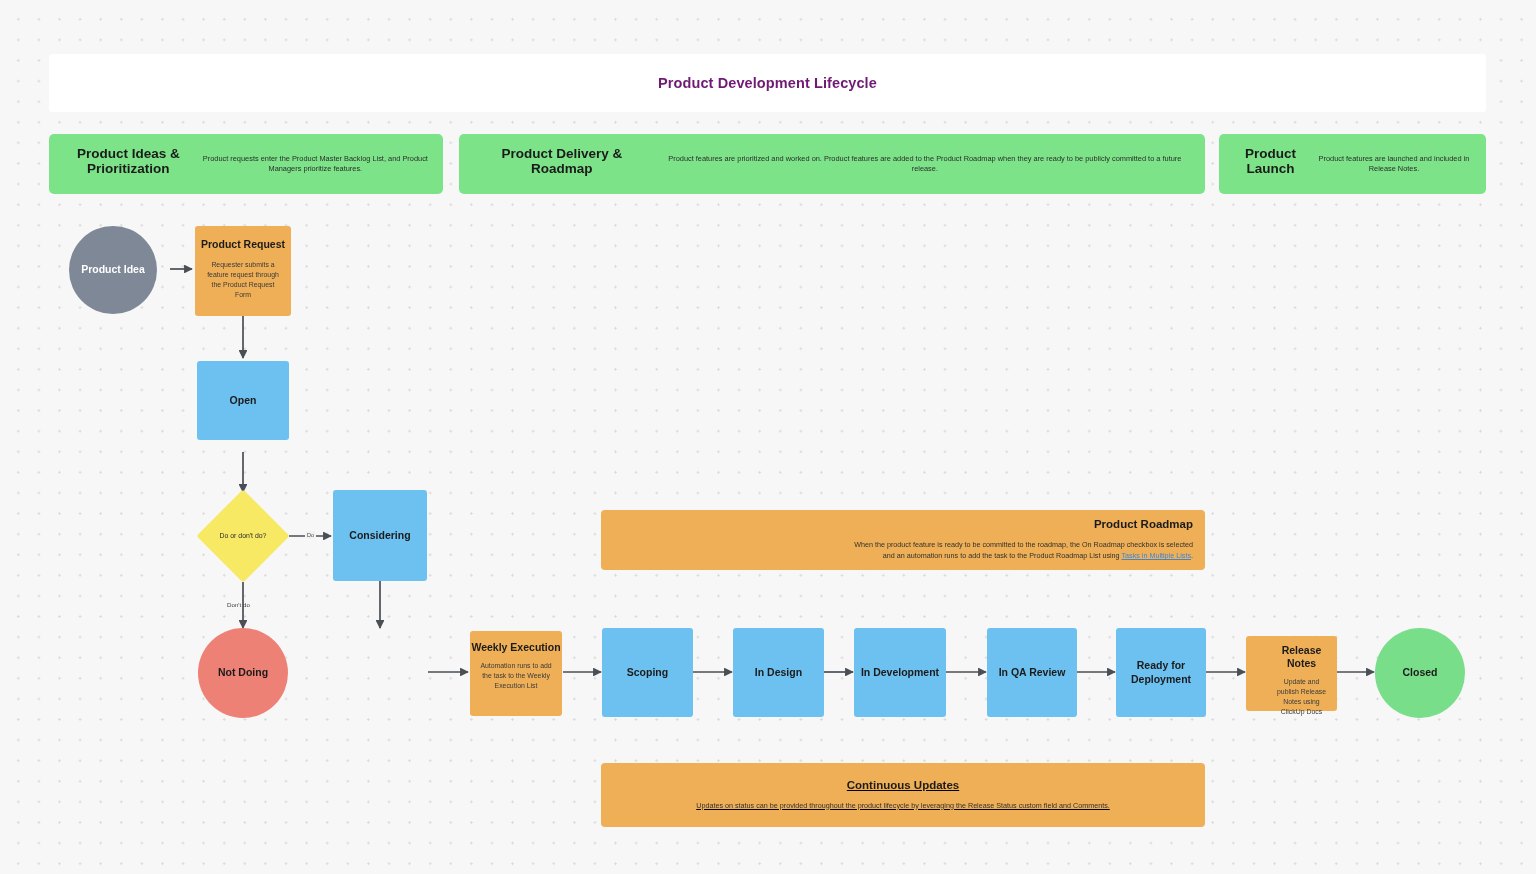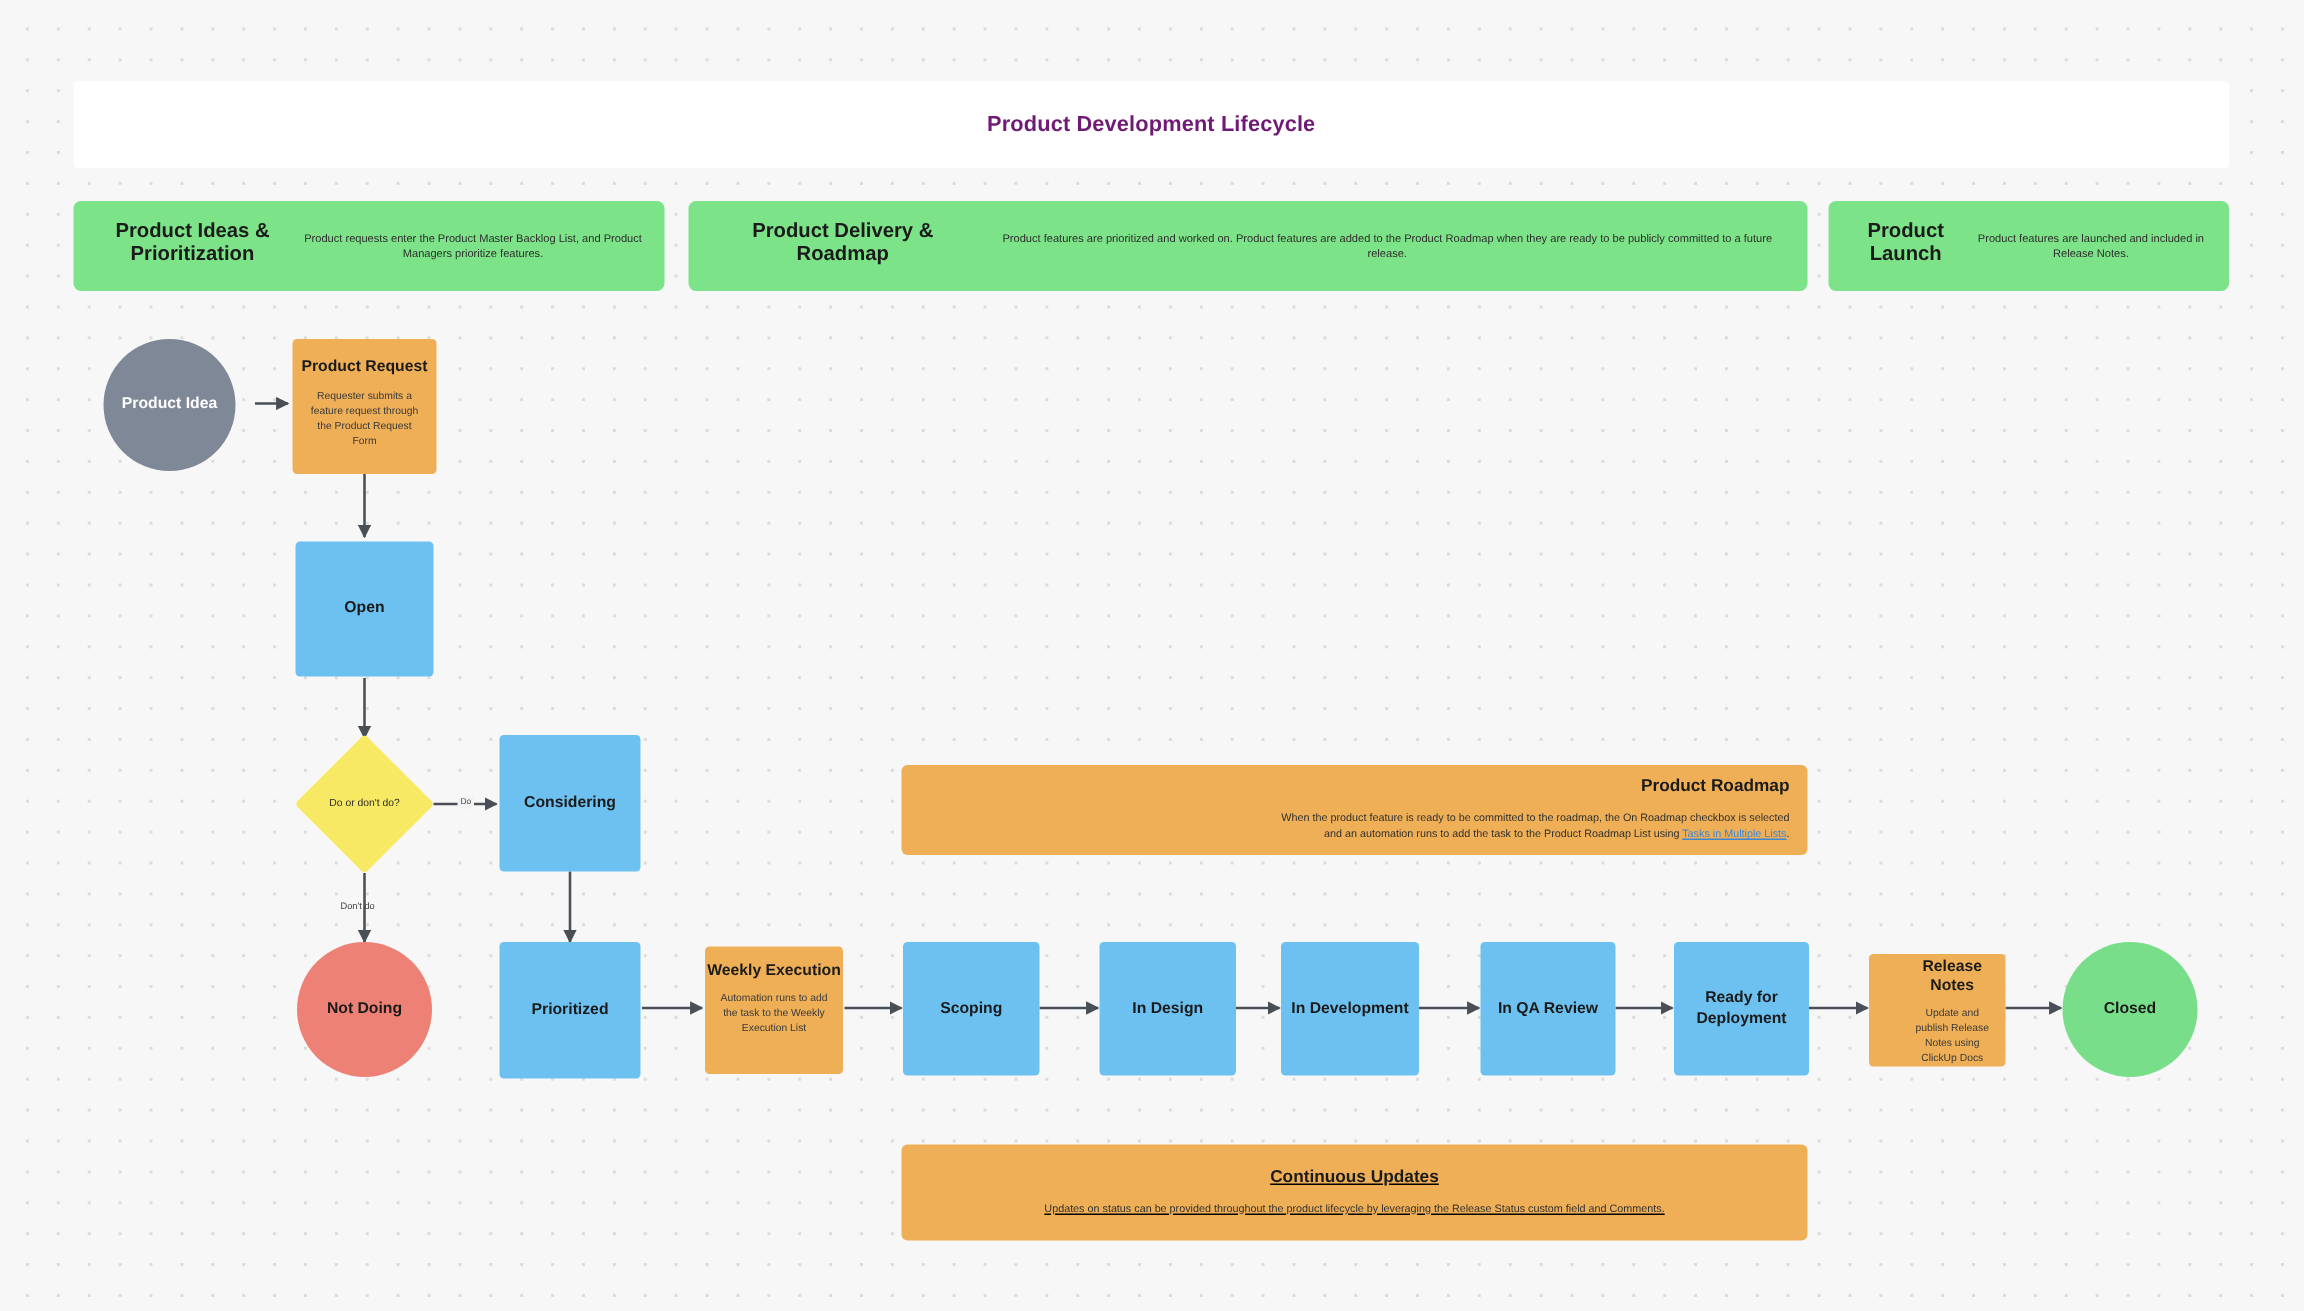--- a/index.html
+++ b/index.html
@@ -246,40 +246,37 @@
 
   <div class="node rect orange" style="left:195px; top:226px; width:96px; height:90px; justify-content:flex-start; padding-top:12px;">
     <div class="node-label">Product Request</div>
     <div class="node-desc">Requester submits a feature request through the Product Request Form</div>
   </div>
 
   <div class="node circle grey" style="left:69px; top:226px; width:88px; height:88px;">
     <div class="node-label" style="color:#ffffff;">Product Idea</div>
   </div>
 
-  <div class="node rect blue" style="left:197px; top:361px; width:92px; height:90px;">
+  <div class="node rect blue" style="left:197px; top:361px; width:92px; height:79px;">
     <div class="node-label">Open</div>
   </div>
 
   <div class="diamond-wrap" style="left:197px; top:490px; width:92px; height:92px;">
     <div class="diamond-shape"></div>
     <div class="diamond-text">Do or don't do?</div>
   </div>
 
   <div class="node circle red" style="left:198px; top:628px; width:90px; height:90px;">
     <div class="node-label">Not Doing</div>
   </div>
 
   <div class="node rect blue" style="left:333px; top:490px; width:94px; height:91px;">
     <div class="node-label">Considering</div>
   </div>
 
-  <div class="node rect blue" style="left:333px; top:628px; width:94px; height:91px;">
-    <div class="node-label">Prioritized</div>
-  </div>
 
   <div class="node rect orange" style="left:470px; top:631px; width:92px; height:85px; justify-content:flex-start; padding-top:10px;">
     <div class="node-label">Weekly Execution</div>
     <div class="node-desc" style="margin-top:7px;">Automation runs to add the task to the Weekly Execution List</div>
   </div>
 
   <div class="node rect blue" style="left:602px; top:628px; width:91px; height:89px;">
     <div class="node-label">Scoping</div>
   </div>
 
@@ -292,21 +289,21 @@
   </div>
 
   <div class="node rect blue" style="left:987px; top:628px; width:90px; height:89px;">
     <div class="node-label">In QA Review</div>
   </div>
 
   <div class="node rect blue" style="left:1116px; top:628px; width:90px; height:89px;">
     <div class="node-label">Ready for Deployment</div>
   </div>
 
-  <div class="node rect orange" style="left:1246px; top:636px; width:91px; height:75px; justify-content:flex-end; padding-top:8px;padding-left:20px;">
+  <div class="node rect orange" style="left:1246px; top:636px; width:91px; height:75px; justify-content:flex-start; padding-top:8px;padding-left:20px;">
     <div class="node-label">Release Notes</div>
     <div class="node-desc" style="margin-top:7px;">Update and publish Release Notes using ClickUp Docs</div>
   </div>
 
   <div class="node circle green" style="left:1375px; top:628px; width:90px; height:90px;">
     <div class="node-label">Closed</div>
   </div>
 
   <div class="callout" style="left:601px; top:510px; width:604px; height:60px;align-items:flex-end;">
     <div class="callout-title">Product Roadmap</div>

